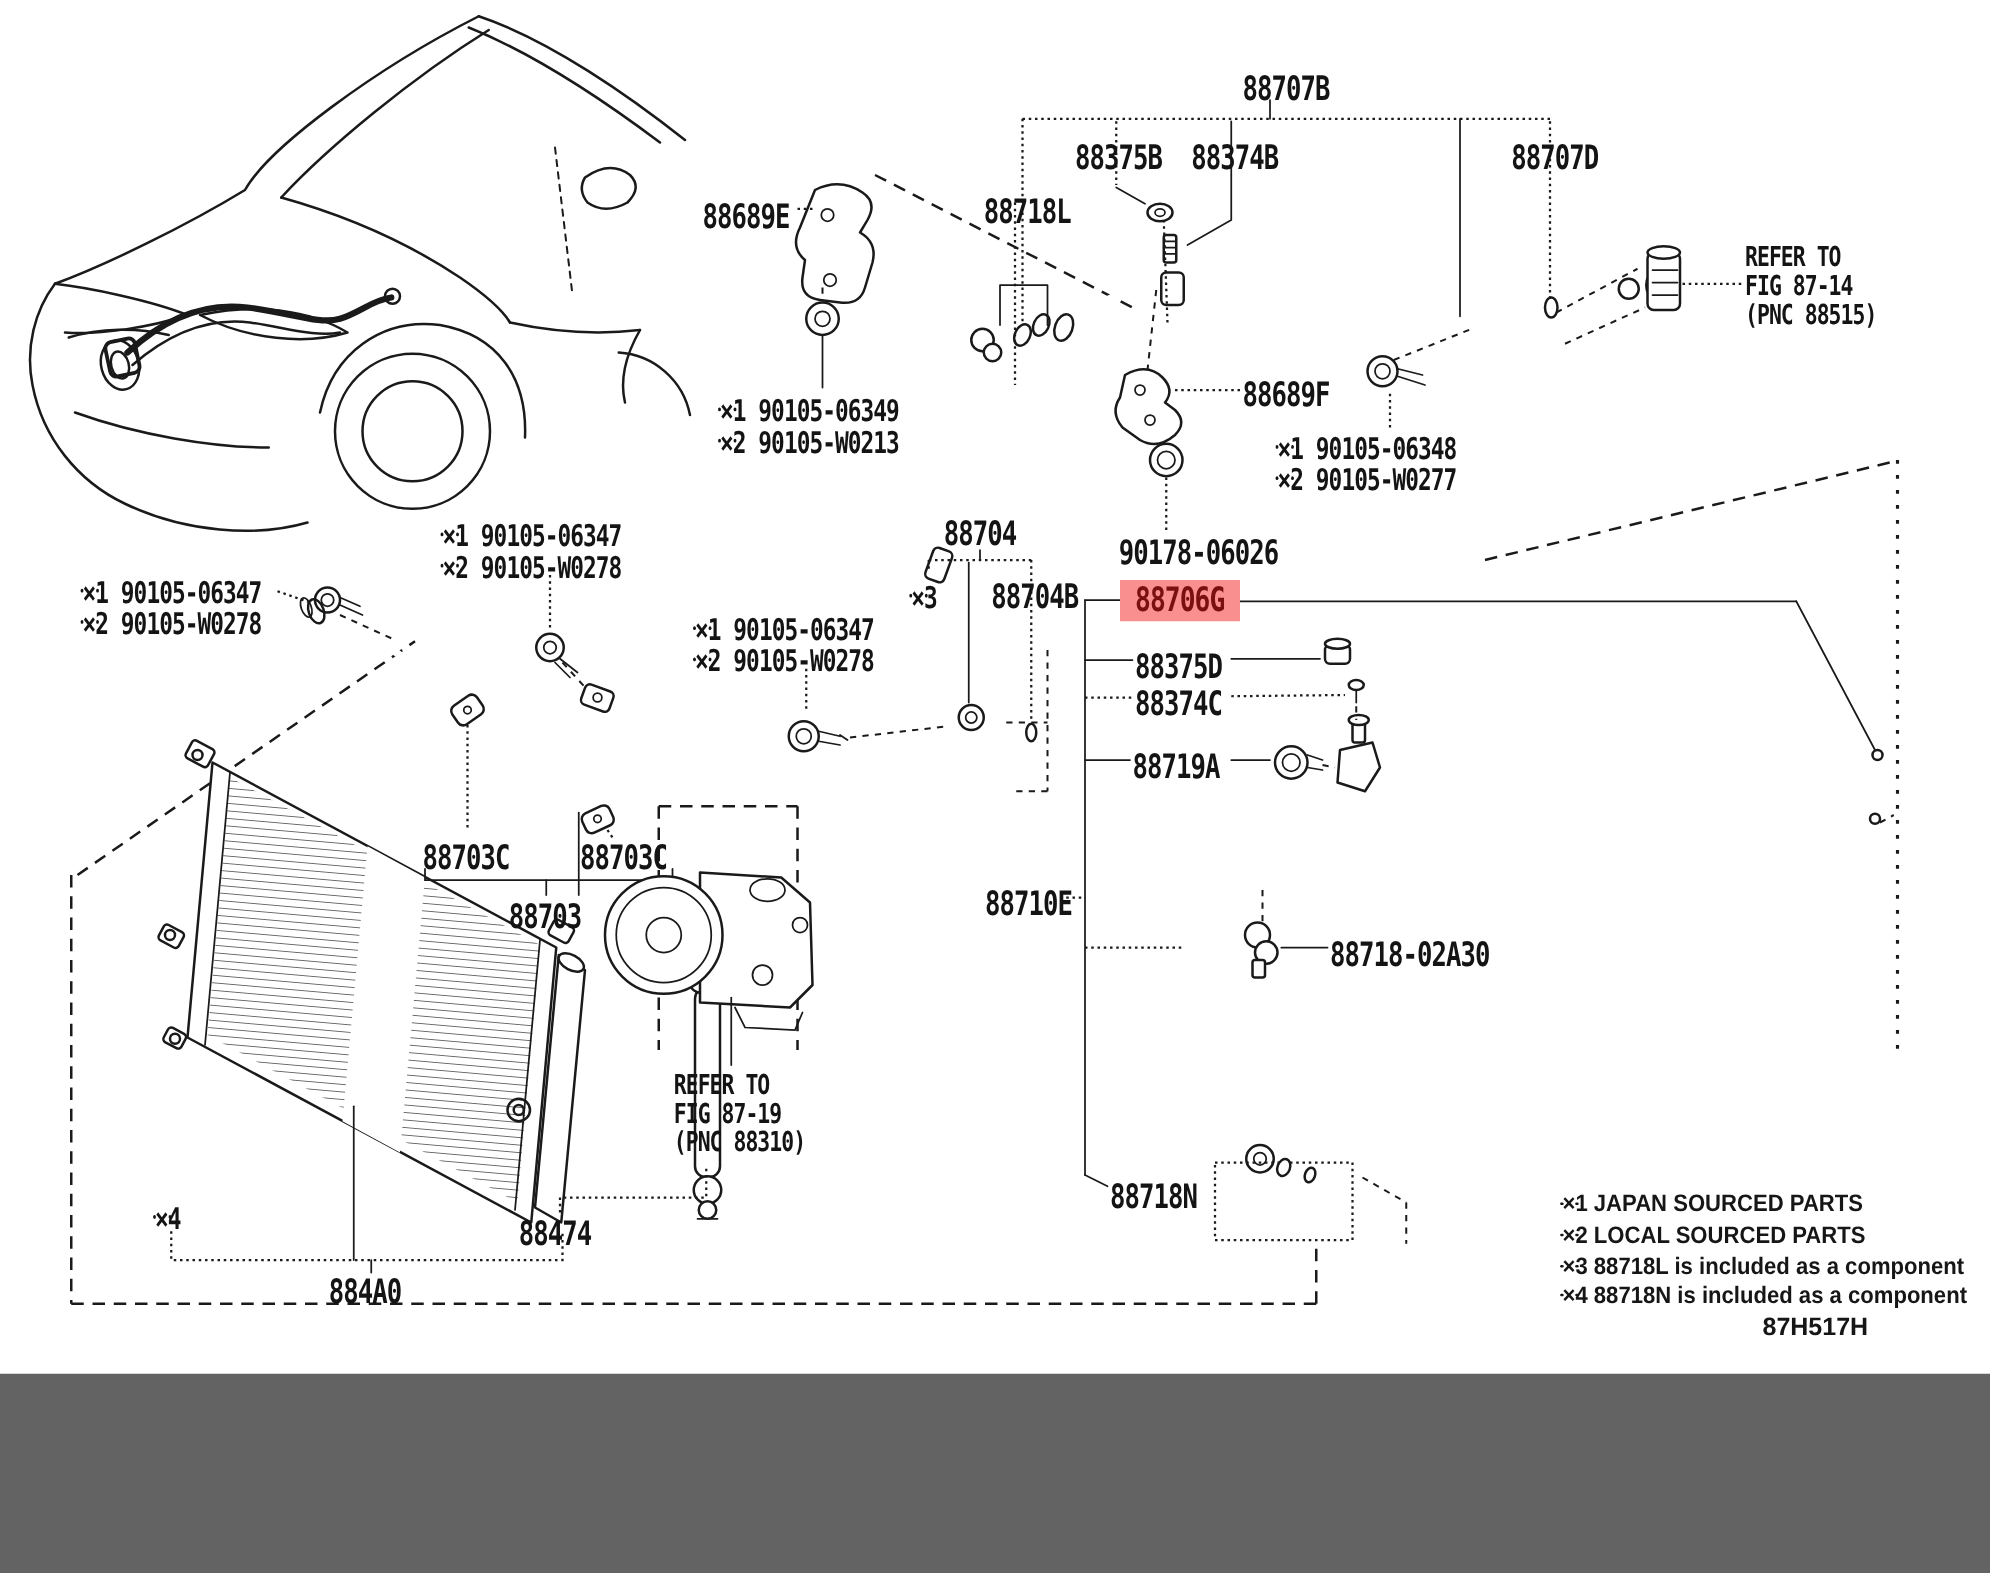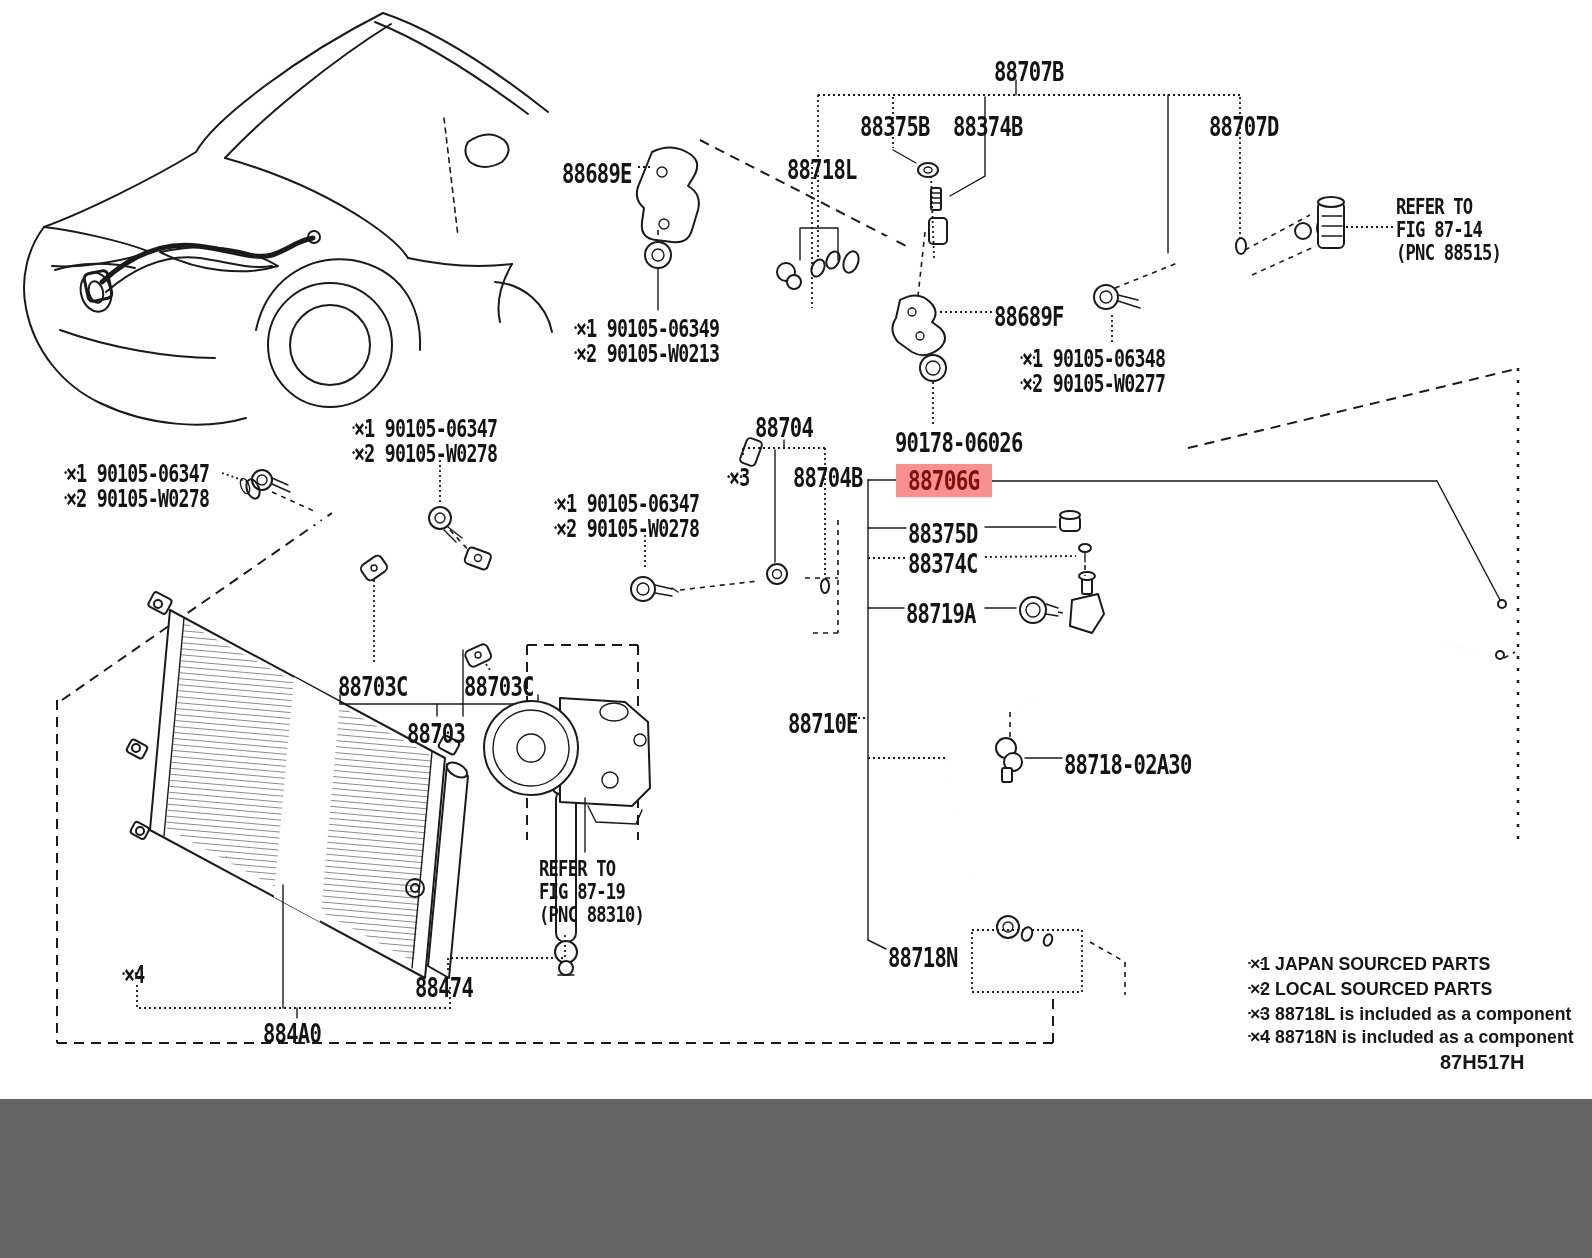--- a/index.html
+++ b/index.html
@@ -351,20 +351,20 @@
   <div class="ref" style="left:539px;top:857px">
     <div>REFER TO</div>
     <div>FIG 87-19</div>
     <div>(PNC 88310)</div>
   </div>
 
   <div class="note" style="left:1250px;top:953px"><span class="kome">×</span>1 JAPAN SOURCED PARTS</div>
   <div class="note" style="left:1250px;top:978px"><span class="kome">×</span>2 LOCAL SOURCED PARTS</div>
   <div class="note" style="left:1250px;top:1003px"><span class="kome">×</span>3 88718L is included as a component</div>
   <div class="note" style="left:1250px;top:1026px"><span class="kome">×</span>4 88718N is included as a component</div>
-  <div class="dwgcode" style="left:1440px;top:1051px">87H517H</div>
+  <div class="dwgcode" style="left:1410px;top:1051px">87H517H</div>
 
   <div class="footer" style="background:#636363">
     
     
   </div>
 
 </div>
 
 </body></html>

